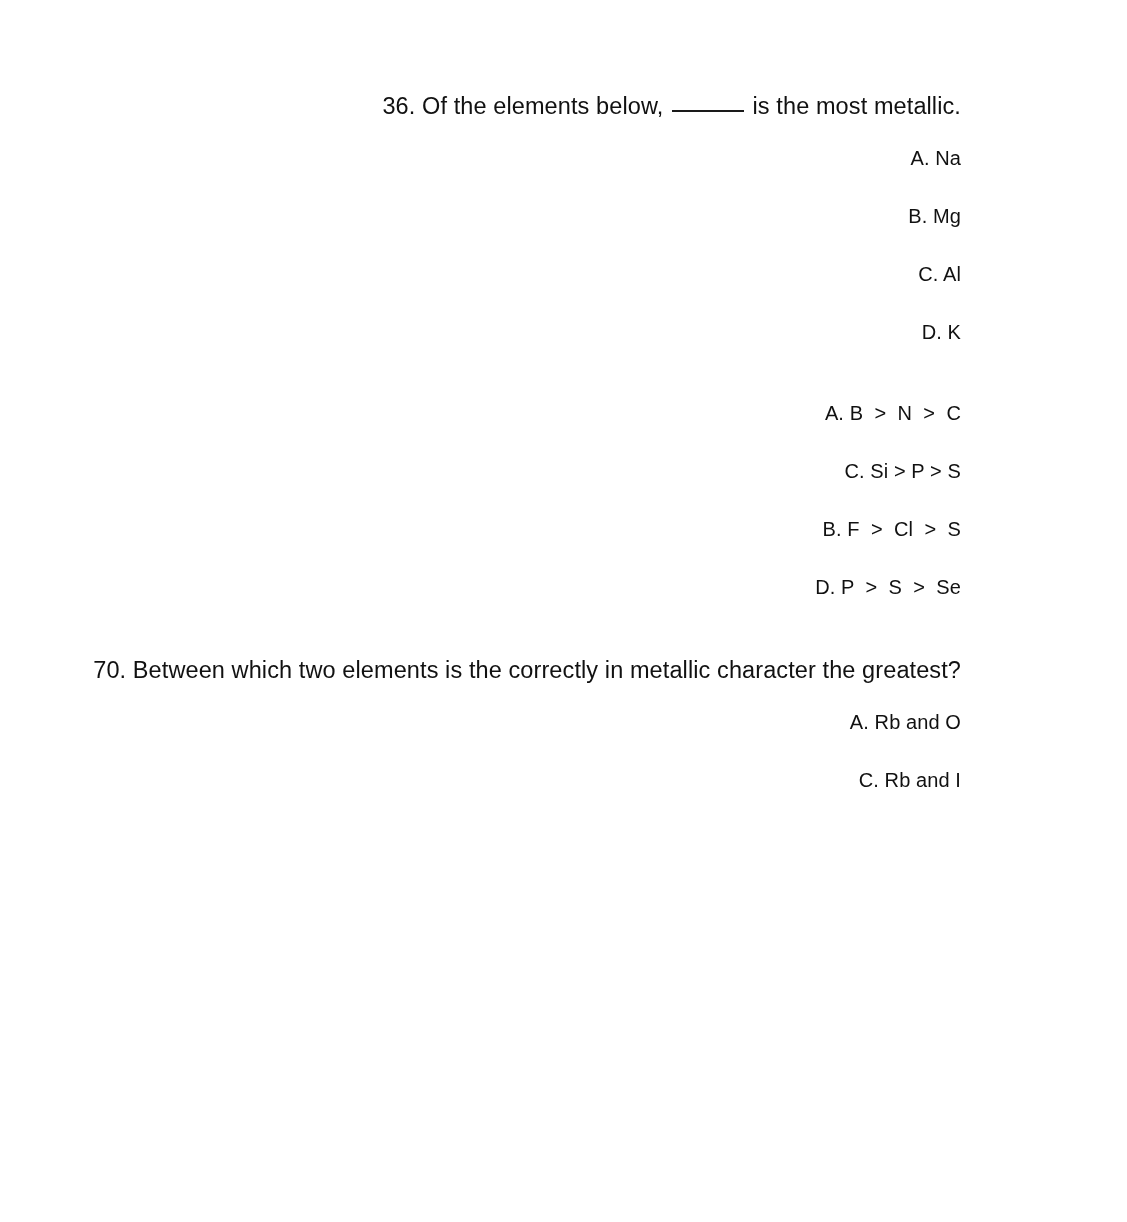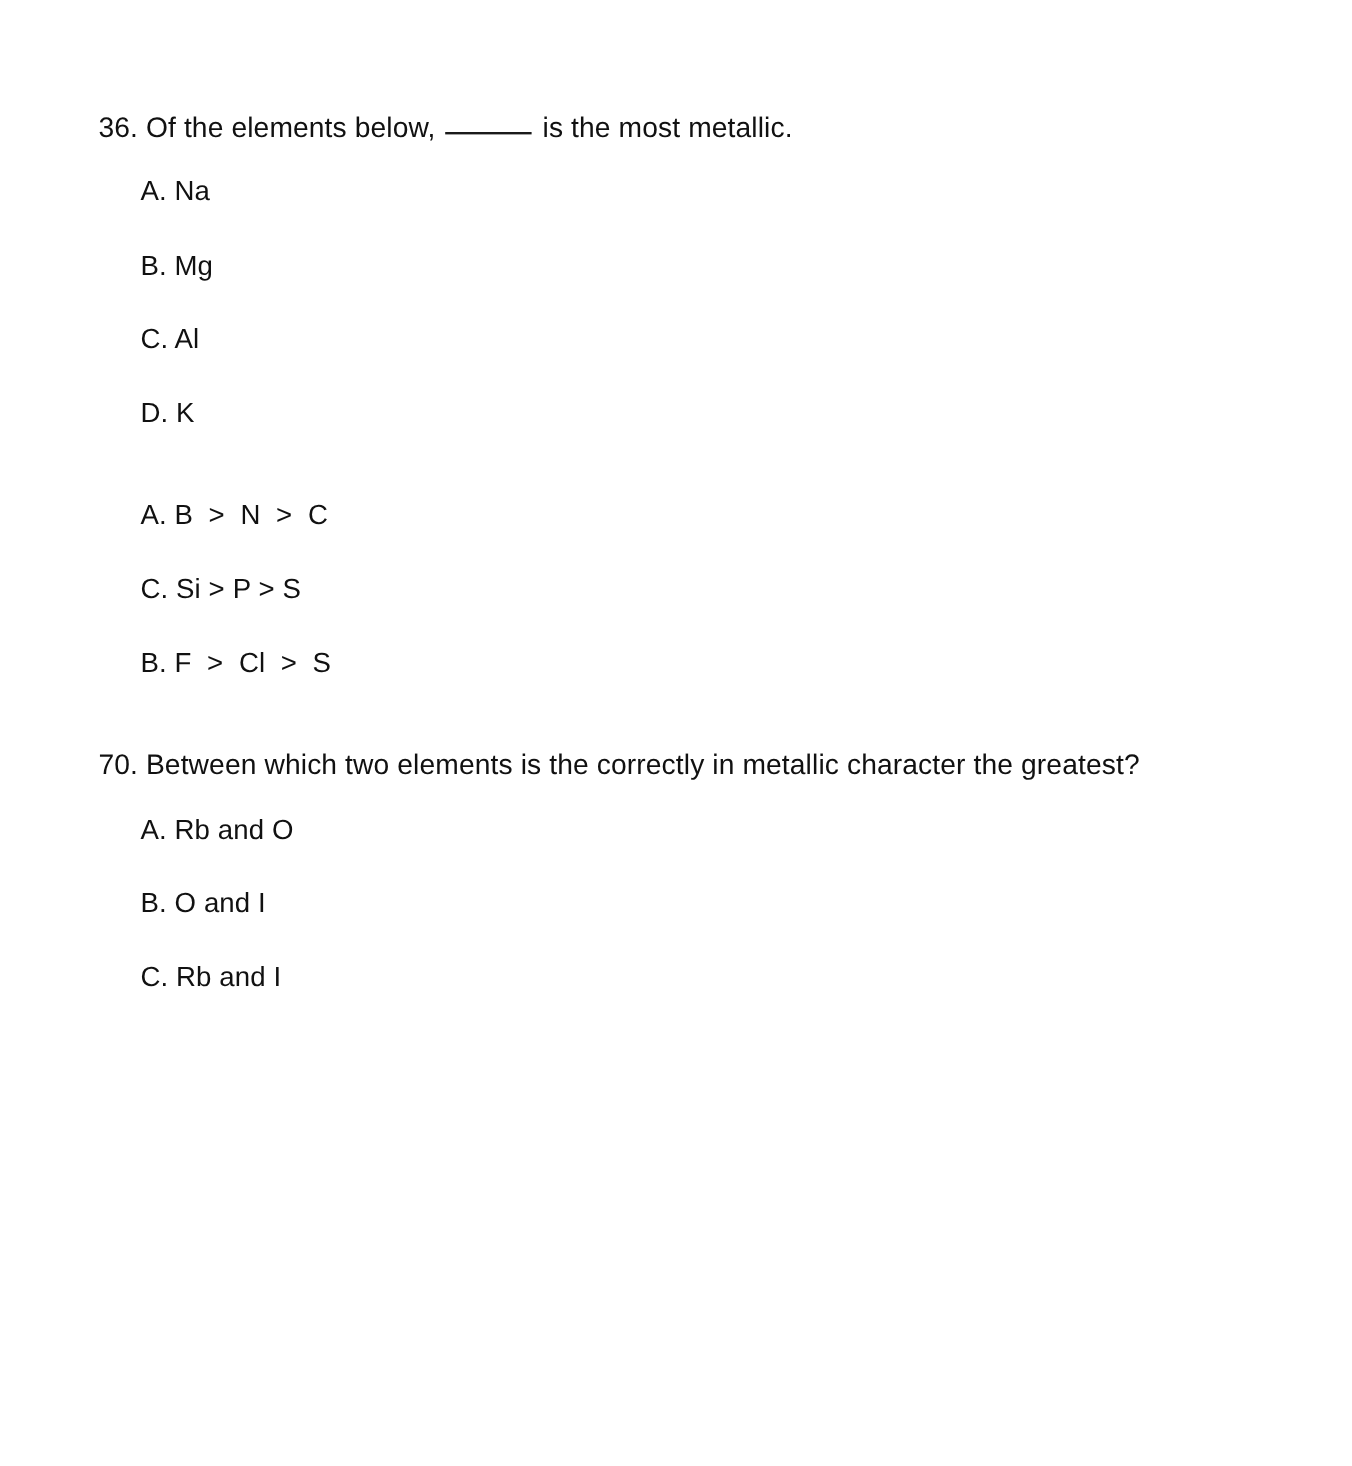--- a/index.html
+++ b/index.html
@@ -14,20 +14,21 @@
     color: #000000;
     -webkit-font-smoothing: antialiased;
   }
   .page {
     position: relative;
     width: 1021px;
     height: 1222px;
     background: #ffffff;
     box-sizing: border-box;
     padding: 92px 60px 0 82px;
+    text-align: right;
   }
   .question-block {
     margin-bottom: 57px;
   }
   .question-block:last-child {
     margin-bottom: 0;
   }
   .q-stem {
     font-size: 23.5px;
     line-height: 1.2;
@@ -46,21 +47,21 @@
     vertical-align: 2px;
     height: 15px;
     margin: 0 2px;
   }
   .options {
     list-style: none;
     margin: 0;
     padding: 0 0 0 35px;
   }
   .option {
-    font-size: 23px;
+    font-size: 20px;
     line-height: 1.2;
     letter-spacing: 0.1px;
     color: #111111;
     margin: 0 0 34px 0;
     white-space: pre;
   }
   .option:last-child {
     margin-bottom: 0;
   }
   .opt-letter {
@@ -83,25 +84,25 @@
       <li class="option"><span class="opt-letter">C.</span><span class="opt-text"> Al</span></li>
       <li class="option"><span class="opt-letter">D.</span><span class="opt-text"> K</span></li>
     </ul>
   </div>
 
   <div class="question-block">
     <ul class="options">
       <li class="option"><span class="opt-letter">A.</span><span class="opt-text"> B  &gt;  N  &gt;  C</span></li>
       <li class="option"><span class="opt-letter">C.</span><span class="opt-text"> Si &gt; P &gt; S</span></li>
       <li class="option"><span class="opt-letter">B.</span><span class="opt-text"> F  &gt;  Cl  &gt;  S</span></li>
+      <li class="option"><span class="opt-letter">D.</span><span class="opt-text"> P  &gt;  S  &gt;  Se</span></li>
     </ul>
   </div>
 
   <div class="question-block">
     <p class="q-stem"><span class="q-num">70.</span><span> Between which two elements is the correctly in metallic character the greatest?</span></p>
     <ul class="options">
       <li class="option"><span class="opt-letter">A.</span><span class="opt-text"> Rb and O</span></li>
-      <li class="option"><span class="opt-letter">B.</span><span class="opt-text"> O and I</span></li>
       <li class="option"><span class="opt-letter">C.</span><span class="opt-text"> Rb and I</span></li>
     </ul>
   </div>
 
 </div>
 
 </body></html>

